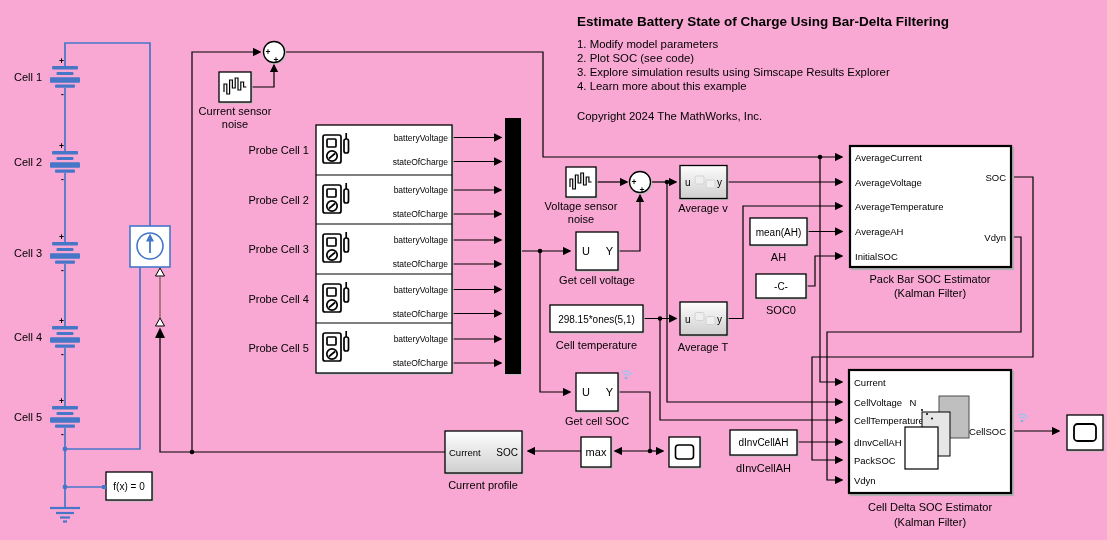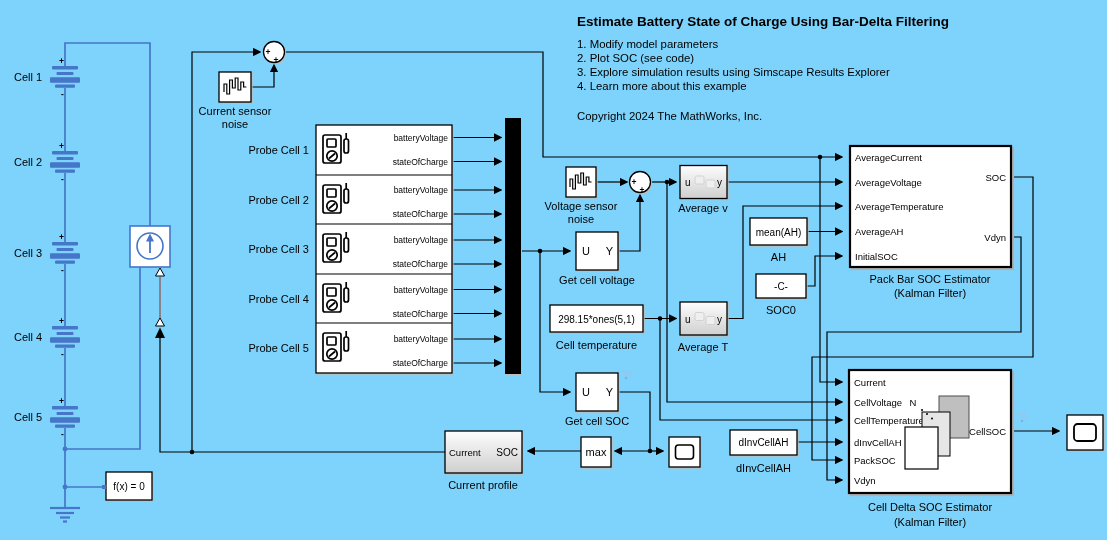--- a/index.html
+++ b/index.html
@@ -1,16 +1,16 @@
 <!DOCTYPE html>
 <html><head>
 <meta charset="utf-8">
 <style>
   html,body{margin:0;padding:0;background:#fff}
-  .canvas{position:relative;width:1107px;height:540px;background:#7dd3fc;overflow:hidden;
+  .canvas{position:relative;width:1107px;height:540px;background:#f9a8d4;overflow:hidden;
           font-family:"Liberation Sans",sans-serif}
   svg text{fill:#000;font-family:"Liberation Sans",sans-serif}
   .tt{font-weight:bold;font-size:13.5px}
   .nt{font-size:11.4px}
   .lbl{font-size:11px}
   .pl{font-size:9.5px}
   .ppl{font-size:8.5px}
   .cv{font-size:10px}
   .py{font-size:11px}
   .pysm{font-size:10px}

